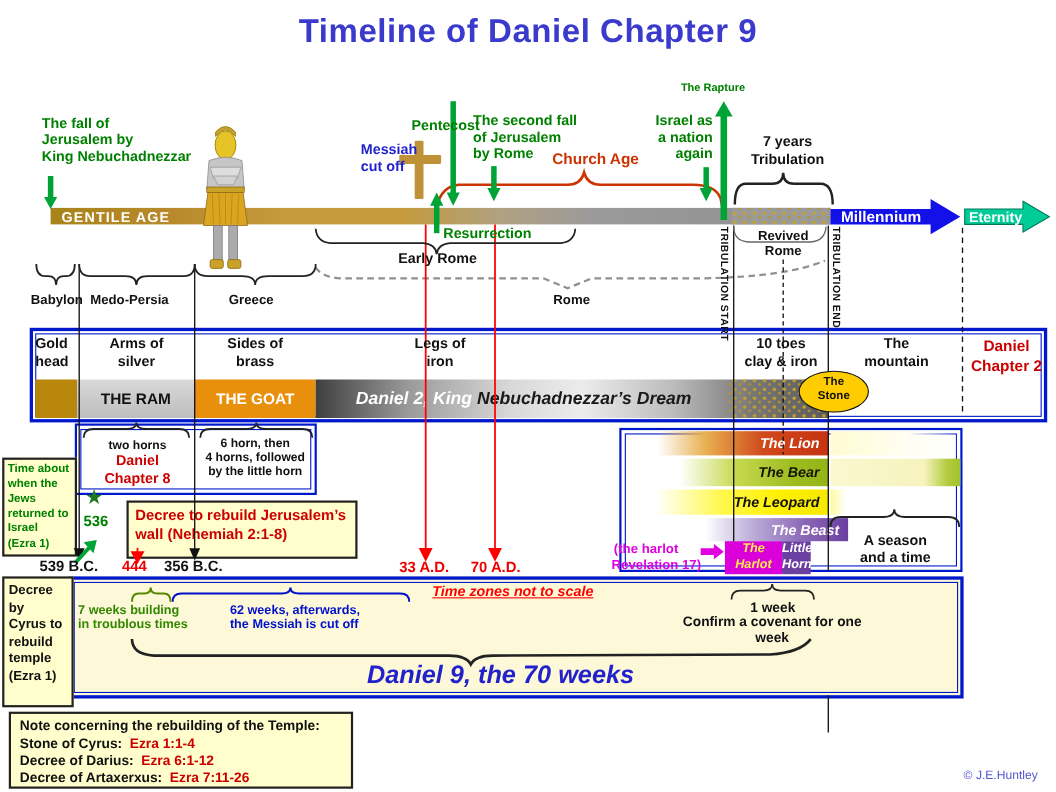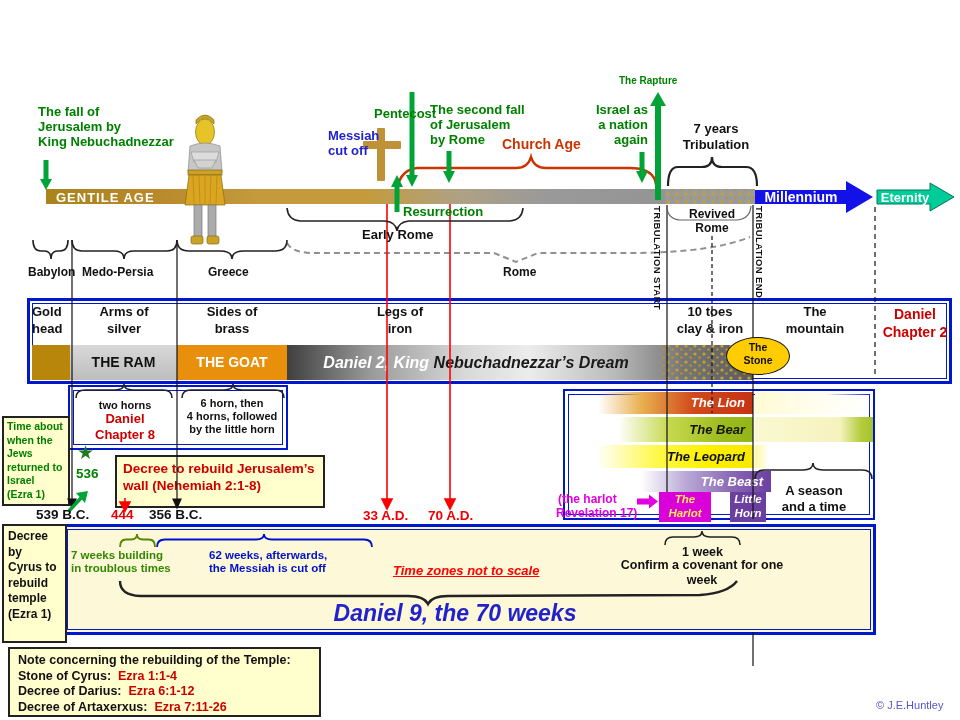--- a/index.html
+++ b/index.html
@@ -63,21 +63,21 @@
               background:linear-gradient(90deg,rgba(255,255,200,0) 0%,#FFF84D 38%,#FFF000 72%,#F6E800 100%);">
     <span>The Leopard</span>
     </div>
   <div class="abs z2" style="left:755px;top:445px;width:14px;height:23px;background:linear-gradient(90deg,#FFF9A0,rgba(255,255,255,0));"></div>
   <div class="abs z2 beastbar" style="left:641px;top:471px;width:130px;height:21px;line-height:21px;color:#fff;
               background:linear-gradient(90deg,rgba(230,225,245,0) 0%,#B9A8D6 35%,#8A67B5 70%,#6B3FA0 100%);">
     <span>The Beast</span>
     </div>
   <div class="abs z2 pre ctr b i" style="left:659px;top:492px;width:52px;height:29px;background:#D900D9;color:#FFE94D;font-size:11.5px;line-height:13.5px;padding-top:1px;">The
 Harlot</div>
-  <div class="abs z2 pre ctr b i" style="left:711px;top:492px;width:36px;height:29px;background:#6B3FA0;color:#fff;font-size:11.5px;line-height:13.5px;padding-top:1px;margin-left:19px;">Little
+  <div class="abs z2 pre ctr b i" style="left:711px;top:492px;width:26px;height:29px;background:#6B3FA0;color:#fff;font-size:11.5px;line-height:13.5px;padding-top:1px;">Little
 Horn</div>
 
   <div class="abs z1 bluebox" style="left:62px;top:524px;width:808px;height:105px;background:#FCF8D8;"></div>
 
   <div class="abs z2 creambox pre b green" style="left:2px;top:416px;width:58px;height:82px;font-size:10.5px;line-height:13.5px;padding:2px 3px;">Time about
 when the
 Jews
 returned to
 Israel
 (Ezra 1)</div>
@@ -187,20 +187,21 @@
       <rect x="188" y="170" width="34" height="5" fill="#C9A227" stroke="#8B6914"></rect>
       <path d="M189,175 L221,175 L225,205 L185,205 Z" fill="#DAA520" stroke="#8B6914"></path>
       <path d="M193,176 L194,204 M199,176 L200,204 M205,176 L205,204 M211,176 L210,204 M217,176 L216,204" stroke="#B8860B" fill="none"></path>
       <rect x="194" y="205" width="8" height="32" fill="#ABABAB" stroke="#777"></rect>
       <rect x="208" y="205" width="8" height="32" fill="#ABABAB" stroke="#777"></rect>
       <rect x="191" y="236" width="12" height="8" rx="2" fill="#C9A227" stroke="#8B6914"></rect>
       <rect x="207" y="236" width="12" height="8" rx="2" fill="#C9A227" stroke="#8B6914"></rect>
     </g>
   </svg>
 
+  <div class="abs title z10">Timeline of Daniel Chapter 9</div>
 
   <div class="abs z10 bar-label" style="left:56px;top:190px;">GENTILE  AGE</div>
   <div class="abs z10 pre b green" style="left:38px;top:104px;font-size:13px;line-height:15px;">The fall of
 Jerusalem by
 King Nebuchadnezzar</div>
   <div class="abs z10 pre b" style="left:328px;top:129px;font-size:13px;line-height:14.5px;color:#2222CC;">Messiah
 cut off</div>
   <div class="abs z10 b green" style="left:374px;top:76px;font-size:13px;margin-top:30px;">Pentecost</div>
   <div class="abs z10 pre b green" style="left:430px;top:102px;font-size:13px;line-height:15px;">The second fall
 of Jerusalem
@@ -263,20 +264,20 @@
 
   <div class="abs z10 b mag" style="left:558px;top:492px;font-size:12px;">(the harlot</div>
   <div class="abs z10 b mag" style="left:556px;top:506px;font-size:12px;">Revelation  17)</div>
   <div class="abs z10 pre b ctr" style="left:763px;top:483px;width:102px;font-size:13px;line-height:16px;color:#111;">A season
 and a time</div>
 
   <div class="abs z10 pre b" style="left:71px;top:549px;font-size:11.5px;line-height:13px;color:#338800;">7 weeks building
 in troublous  times</div>
   <div class="abs z10 pre b" style="left:209px;top:549px;font-size:11.5px;line-height:13px;color:#0011CC;">62 weeks, afterwards,
 the Messiah is cut off</div>
-  <div class="abs z10 b i" style="left:393px;top:530px;font-size:13px;color:#FF0000;text-decoration:underline;margin-top:33px;">Time zones not to scale</div>
+  <div class="abs z10 b i" style="left:393px;top:530px;font-size:13px;color:#FF0000;text-decoration:underline;">Time zones not to scale</div>
   <div class="abs z10 b ctr" style="left:660px;top:545px;width:85px;font-size:12.5px;color:#111;">1 week</div>
   <div class="abs z10 pre b ctr" style="left:612px;top:558px;width:180px;font-size:12.5px;line-height:14.5px;color:#111;">Confirm  a covenant for one
 week</div>
   <div class="abs z10 b i ctr" style="left:230px;top:600px;width:450px;font-size:23px;color:#2222CC;">Daniel 9, the 70 weeks</div>
 
   <div class="abs z10" style="left:876px;top:699px;font-size:11px;color:#5656CC;">© J.E.Huntley</div>
 </div>
 
 </body></html>

